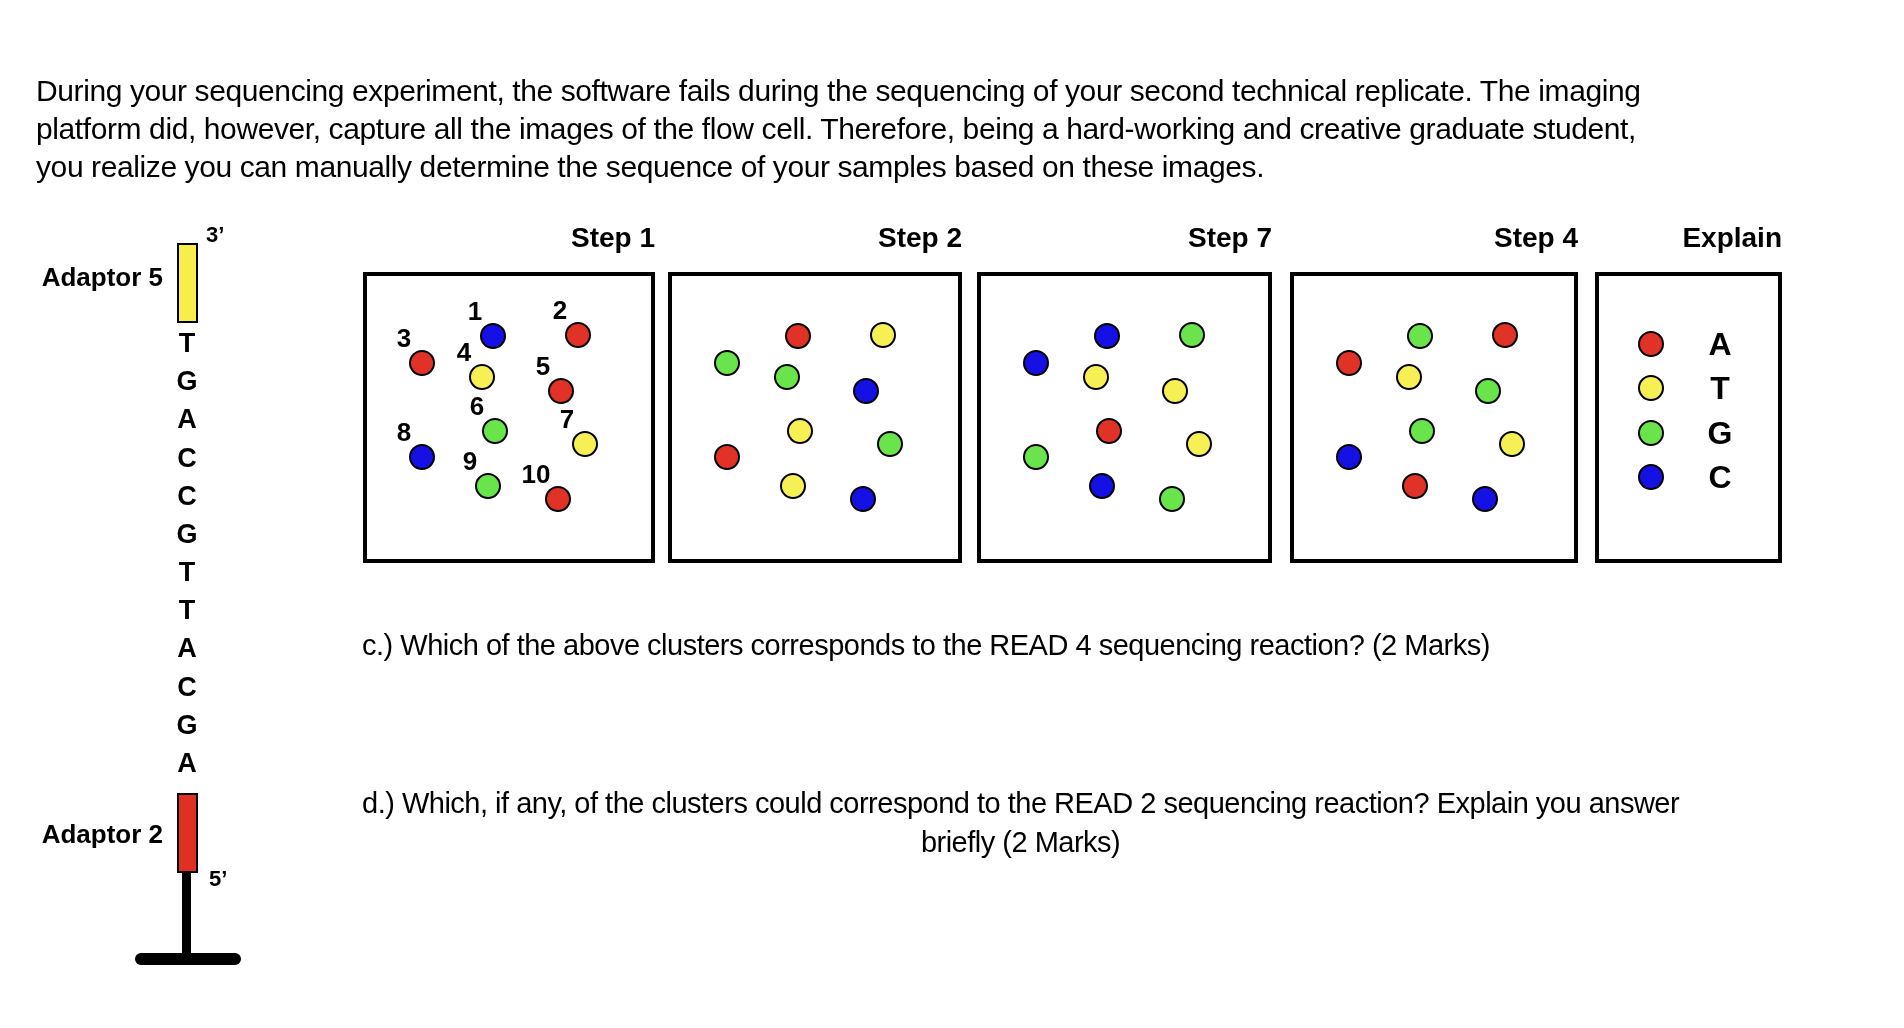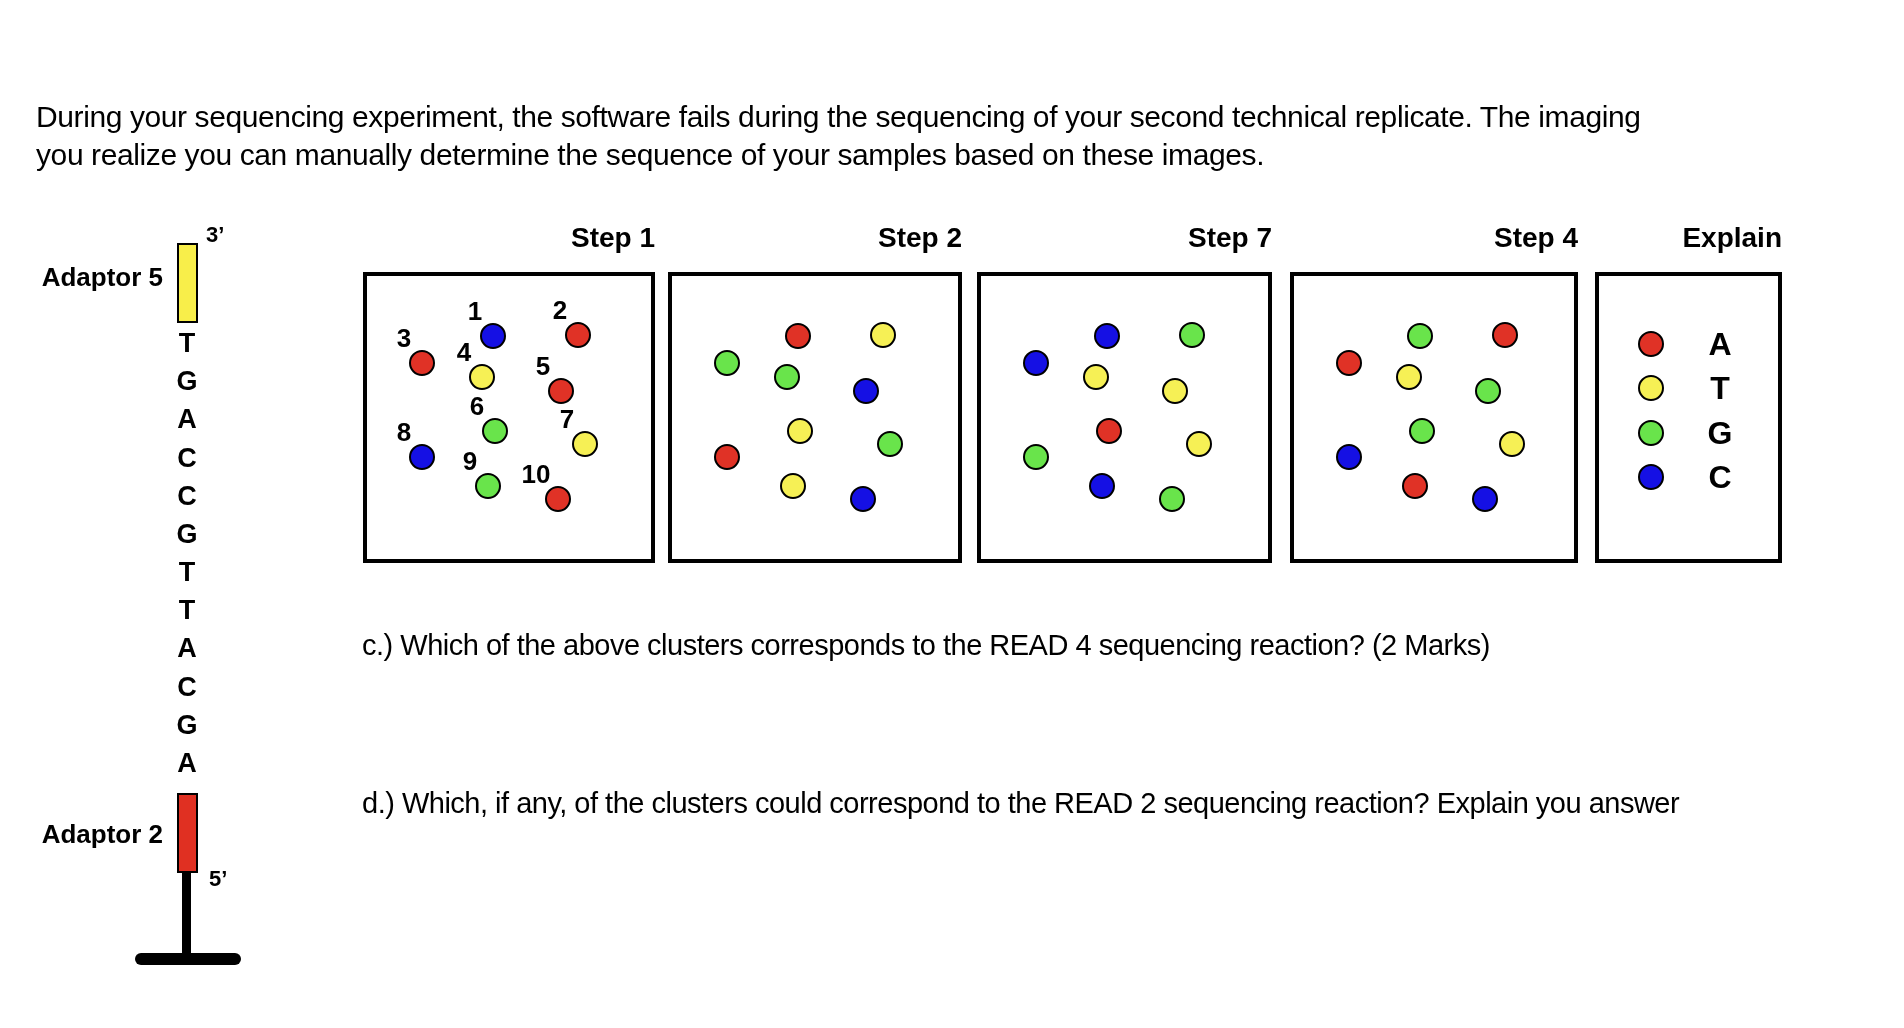--- a/index.html
+++ b/index.html
@@ -6,21 +6,21 @@
   .page{
     position:relative;width:1904px;height:1028px;background:#fff;
     font-family:"Liberation Sans",sans-serif;color:#000;overflow:hidden;
   }
   
   .title{
     position:absolute;left:36px;top:10px;font-size:30px;font-weight:bold;
     letter-spacing:-0.5px;border-bottom:3px solid #000;padding-bottom:3px;margin:0;
   }
   
-  .intro{position:absolute;left:36px;top:72px;font-size:30px;letter-spacing:-0.4px;line-height:38px;margin-top:26px;}
+  .intro{position:absolute;left:36px;top:72px;font-size:30px;letter-spacing:-0.4px;line-height:38px;}
   
   .question{position:absolute;font-size:29px;letter-spacing:-0.5px;line-height:39px;}
   .q-c{left:362px;top:626px;}
   .q-d{left:362px;top:784px;text-align:center;}
   
   .adaptor-part{position:absolute;}
   .prime-label{font-size:22px;font-weight:bold;}
   .adaptor-label{font-size:26px;font-weight:bold;white-space:nowrap;}
   .adaptor-rect{width:21px;border:2.5px solid #000;box-sizing:border-box;}
   .seq-letter{position:absolute;font-size:27px;font-weight:bold;transform:translate(-50%,-50%);}
@@ -40,20 +40,21 @@
   .legend-letter{position:absolute;font-size:32px;font-weight:bold;transform:translate(-50%,-50%);}
 </style>
 </head>
 <body>
 
 <div class="page">
 
 
   <div class="intro">
     <div>During your sequencing experiment, the software fails during the sequencing of your second technical replicate. The imaging</div>
+    <div>platform did, however, capture all the images of the flow cell. Therefore, being a hard-working and creative graduate student,</div>
     <div>you realize you can manually determine the sequence of your samples based on these images.</div>
   </div>
 
   <div>
     <div class="adaptor-part prime-label" style="left:206px;top:222px;">3’</div>
     <div class="adaptor-part adaptor-rect" id="rect-top" style="left: 177px; top: 243px; height: 80px; background: rgb(248, 238, 74);"></div>
     <div class="adaptor-part adaptor-label" style="right:1741px;top:262px;">Adaptor 5</div>
     <div id="seq-letters">
         <span class="seq-letter" style="left: 187px; top: 343px;">T</span>
         <span class="seq-letter" style="left: 187px; top: 381.18px;">G</span>
@@ -147,15 +148,16 @@
         <span class="dot" style="left: 52px; top: 156.8px; background: rgb(105, 228, 75);"></span>
         <span class="legend-letter" style="left: 121px; top: 156.8px;">G</span>
         <span class="dot" style="left: 52px; top: 201.2px; background: rgb(21, 16, 228);"></span>
         <span class="legend-letter" style="left: 121px; top: 201.2px;">C</span>
       </div>
     </div>
 
   <div class="question q-c">c.) Which of the above clusters corresponds to the READ 4 sequencing reaction? (2 Marks)</div>
   <div class="question q-d">
     <div>d.) Which, if any, of the clusters could correspond to the READ 2 sequencing reaction? Explain you answer</div>
+    <div>briefly (2 Marks)</div>
   </div>
 
 </div>
 
 </body></html>

